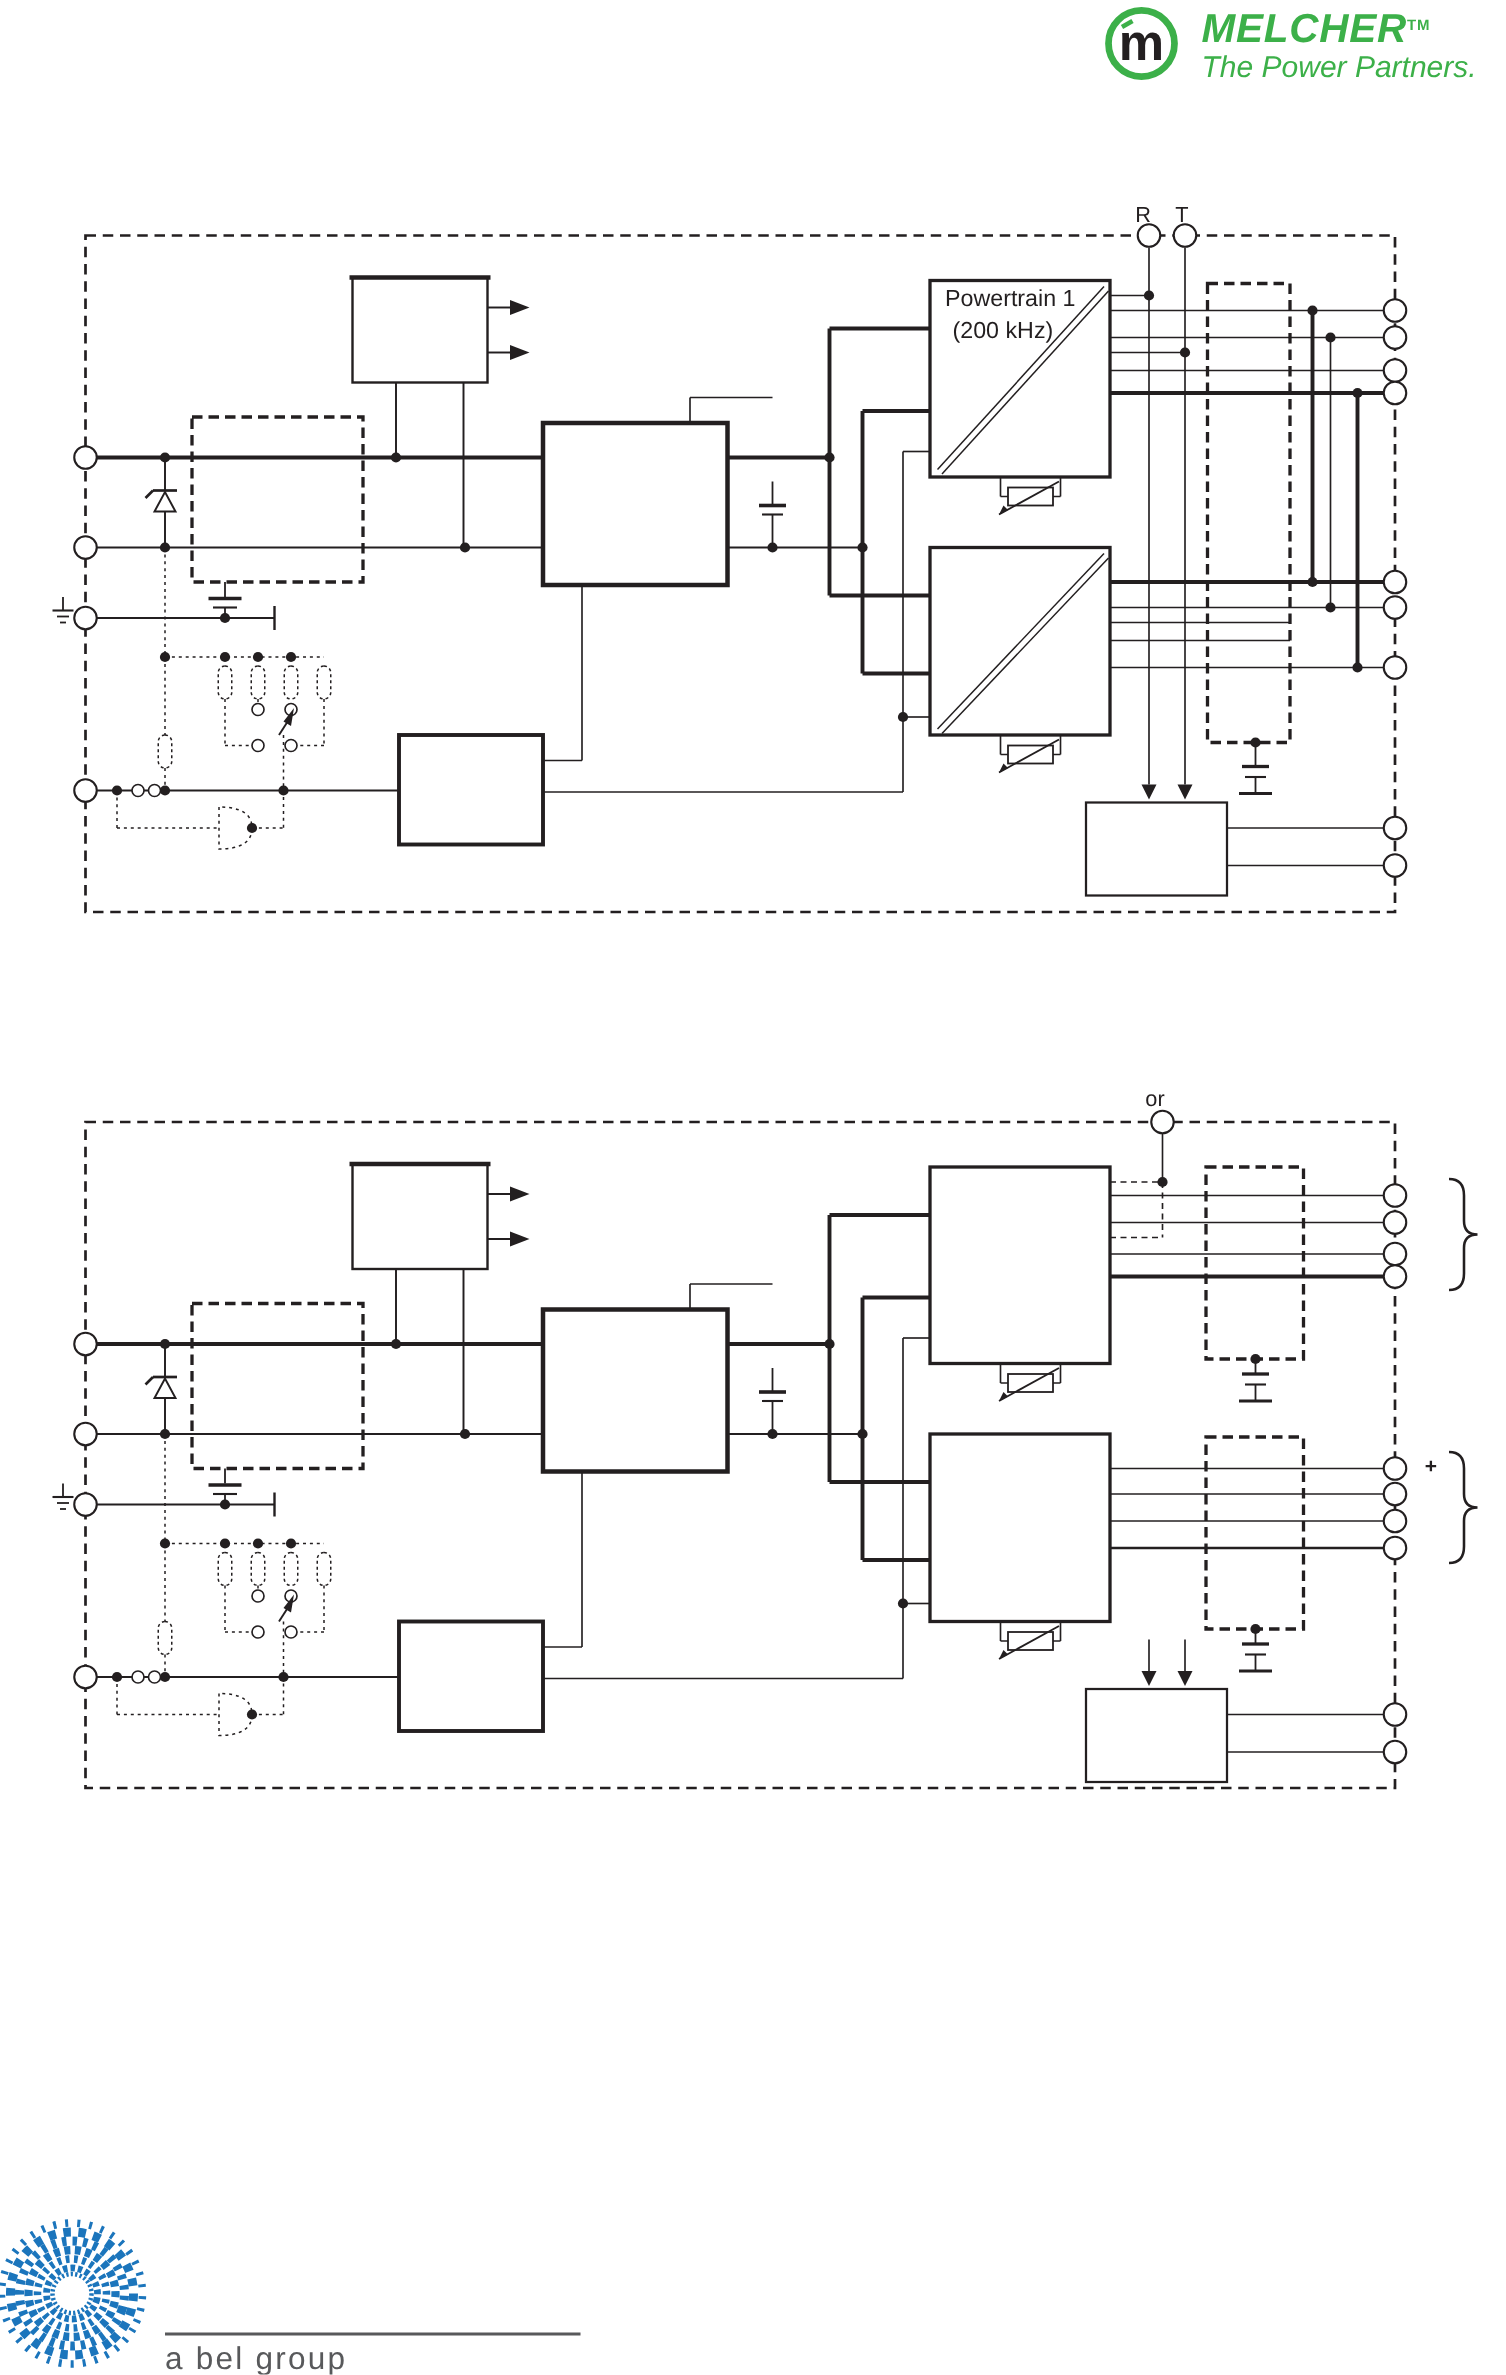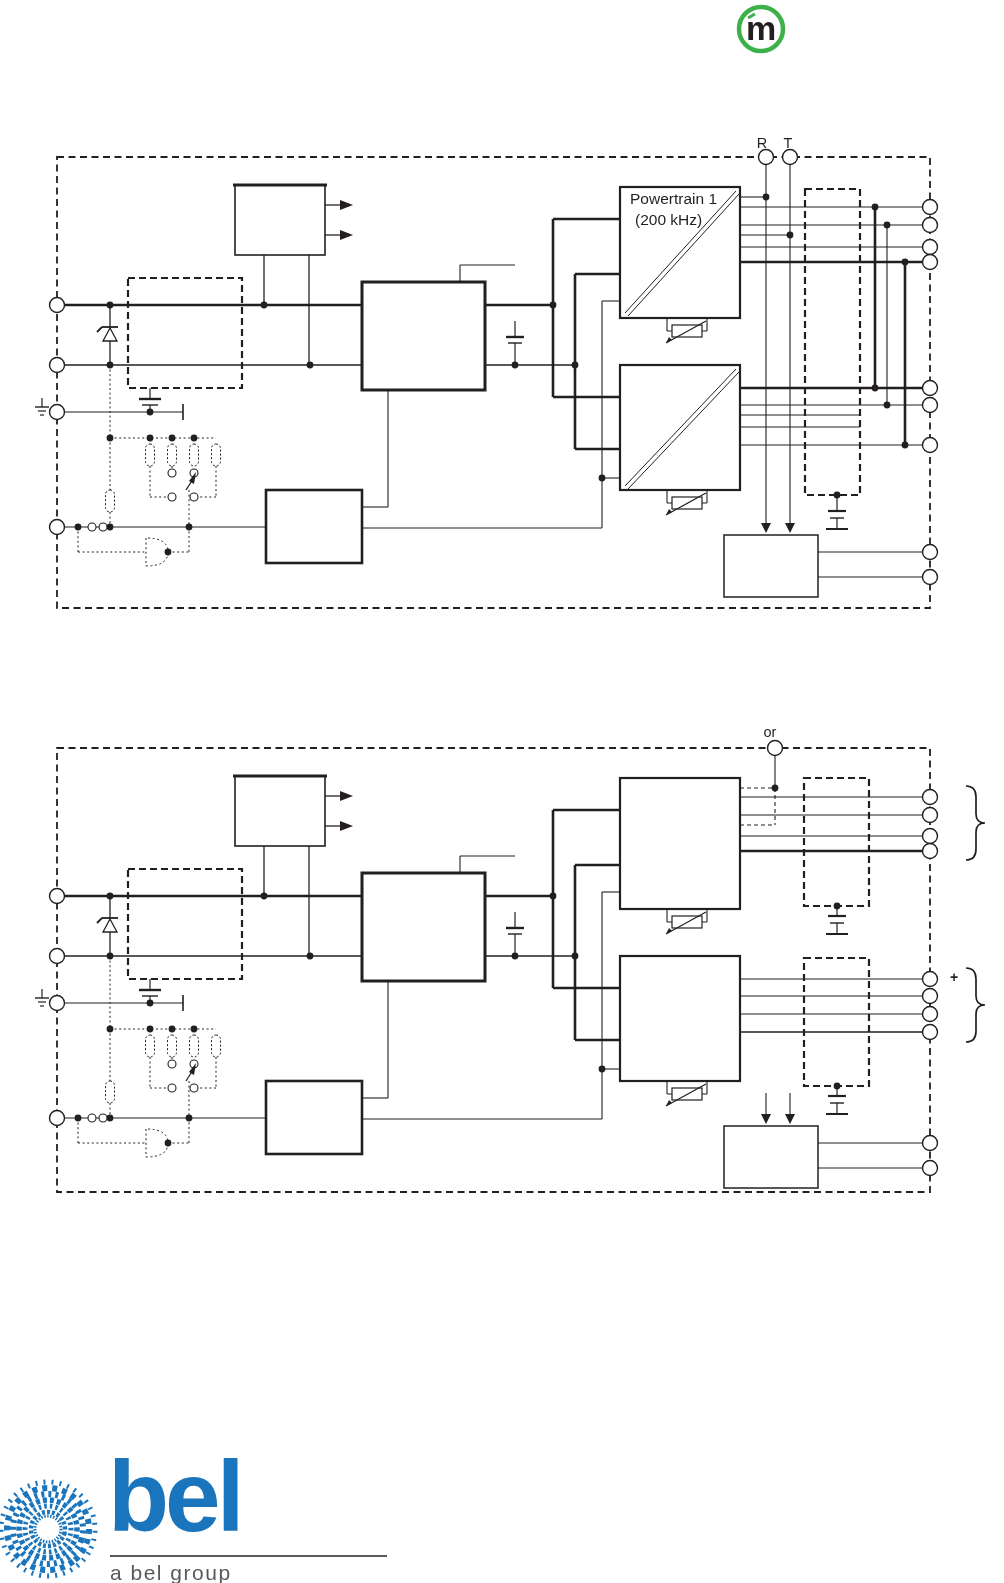--- a/index.html
+++ b/index.html
@@ -353,30 +353,33 @@
     <path d="M 966,968 Q 976,968 976,979 L 976,996 Q 976,1005 985,1005 Q 976,1005 976,1014 L 976,1031 Q 976,1042 966,1042" fill="none" stroke="#231F20" stroke-width="1.7"></path>
     <text x="954" y="982" font-size="14" text-anchor="middle" font-weight="bold">+</text>
   </svg>
 
 <div id="melcher-logo">
   <svg width="52" height="52" viewBox="0 0 52 52">
     <circle cx="26" cy="26" r="22" fill="none" stroke="var(--green)" stroke-width="4.5"></circle>
     <text x="26" y="37" text-anchor="middle" font-size="34" font-weight="bold" fill="var(--green)">m</text>
     <path d="M13,15 l7,-4" stroke="var(--green)" stroke-width="3" fill="none"></path>
   </svg>
+  <div id="melcher-text">
+    <div id="melcher-brand"><span>MELCHER</span><sup>TM</sup></div>
+    <div id="melcher-tagline">The Power Partners.</div>
+  </div>
 </div>
 
 <div id="bel-logo">
   <svg id="bel-swirl" width="100" height="106" viewBox="0 0 100 106">
     <g stroke="var(--blue)" fill="none">
       <circle cx="48" cy="52" r="13" stroke-width="3" stroke-dasharray="1.5 1.5"></circle>
       <circle cx="48" cy="52" r="17" stroke-width="4.5" stroke-dasharray="3 2" transform="rotate(12 48 52)"></circle>
       <circle cx="48" cy="52" r="23" stroke-width="5" stroke-dasharray="2.5 3" transform="rotate(40 48 52)"></circle>
       <circle cx="48" cy="52" r="29" stroke-width="5.5" stroke-dasharray="4 3" transform="rotate(66 48 52)"></circle>
       <circle cx="48" cy="52" r="35" stroke-width="6" stroke-dasharray="3 4" transform="rotate(18 48 52)"></circle>
       <circle cx="48" cy="52" r="41" stroke-width="6" stroke-dasharray="5 5" transform="rotate(52 48 52)"></circle>
       <circle cx="48" cy="52" r="47" stroke-width="5" stroke-dasharray="2 6" transform="rotate(30 48 52)"></circle>
     </g>
   </svg>
-  <div id="bel-brand">bel</div>
   <div id="bel-rule"></div>
   <div id="bel-group">a bel group</div>
 </div>
 
 </body></html>

